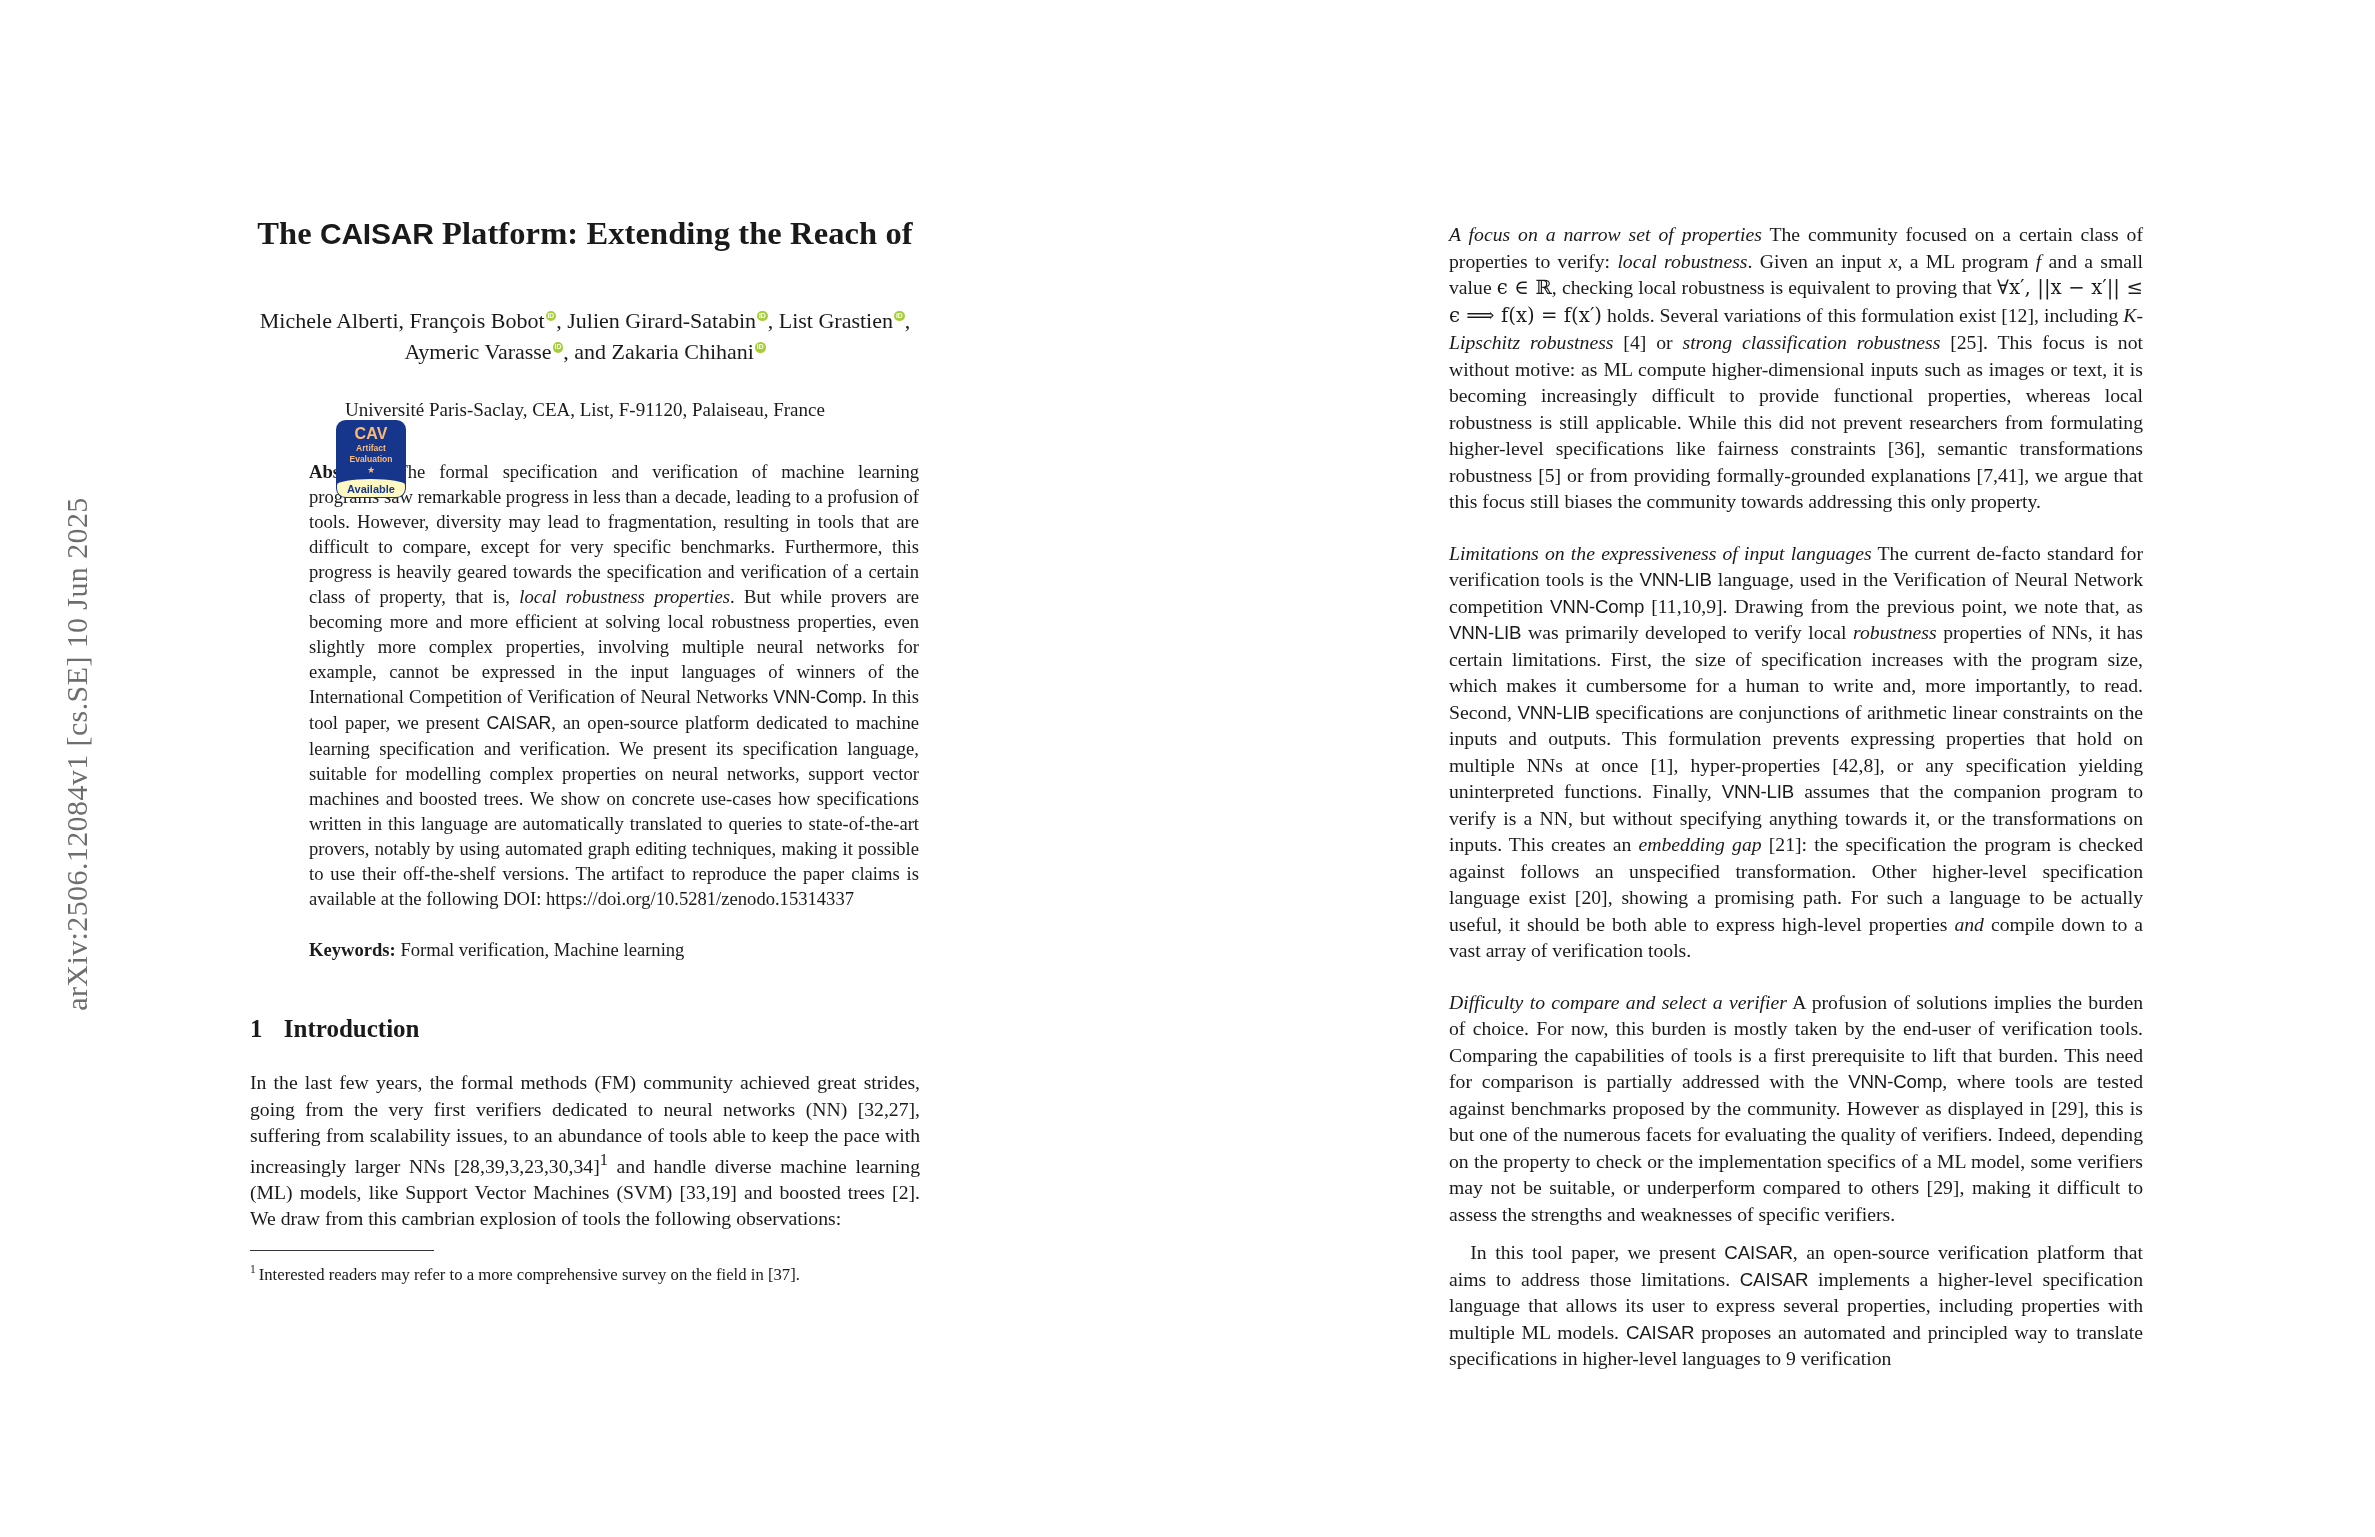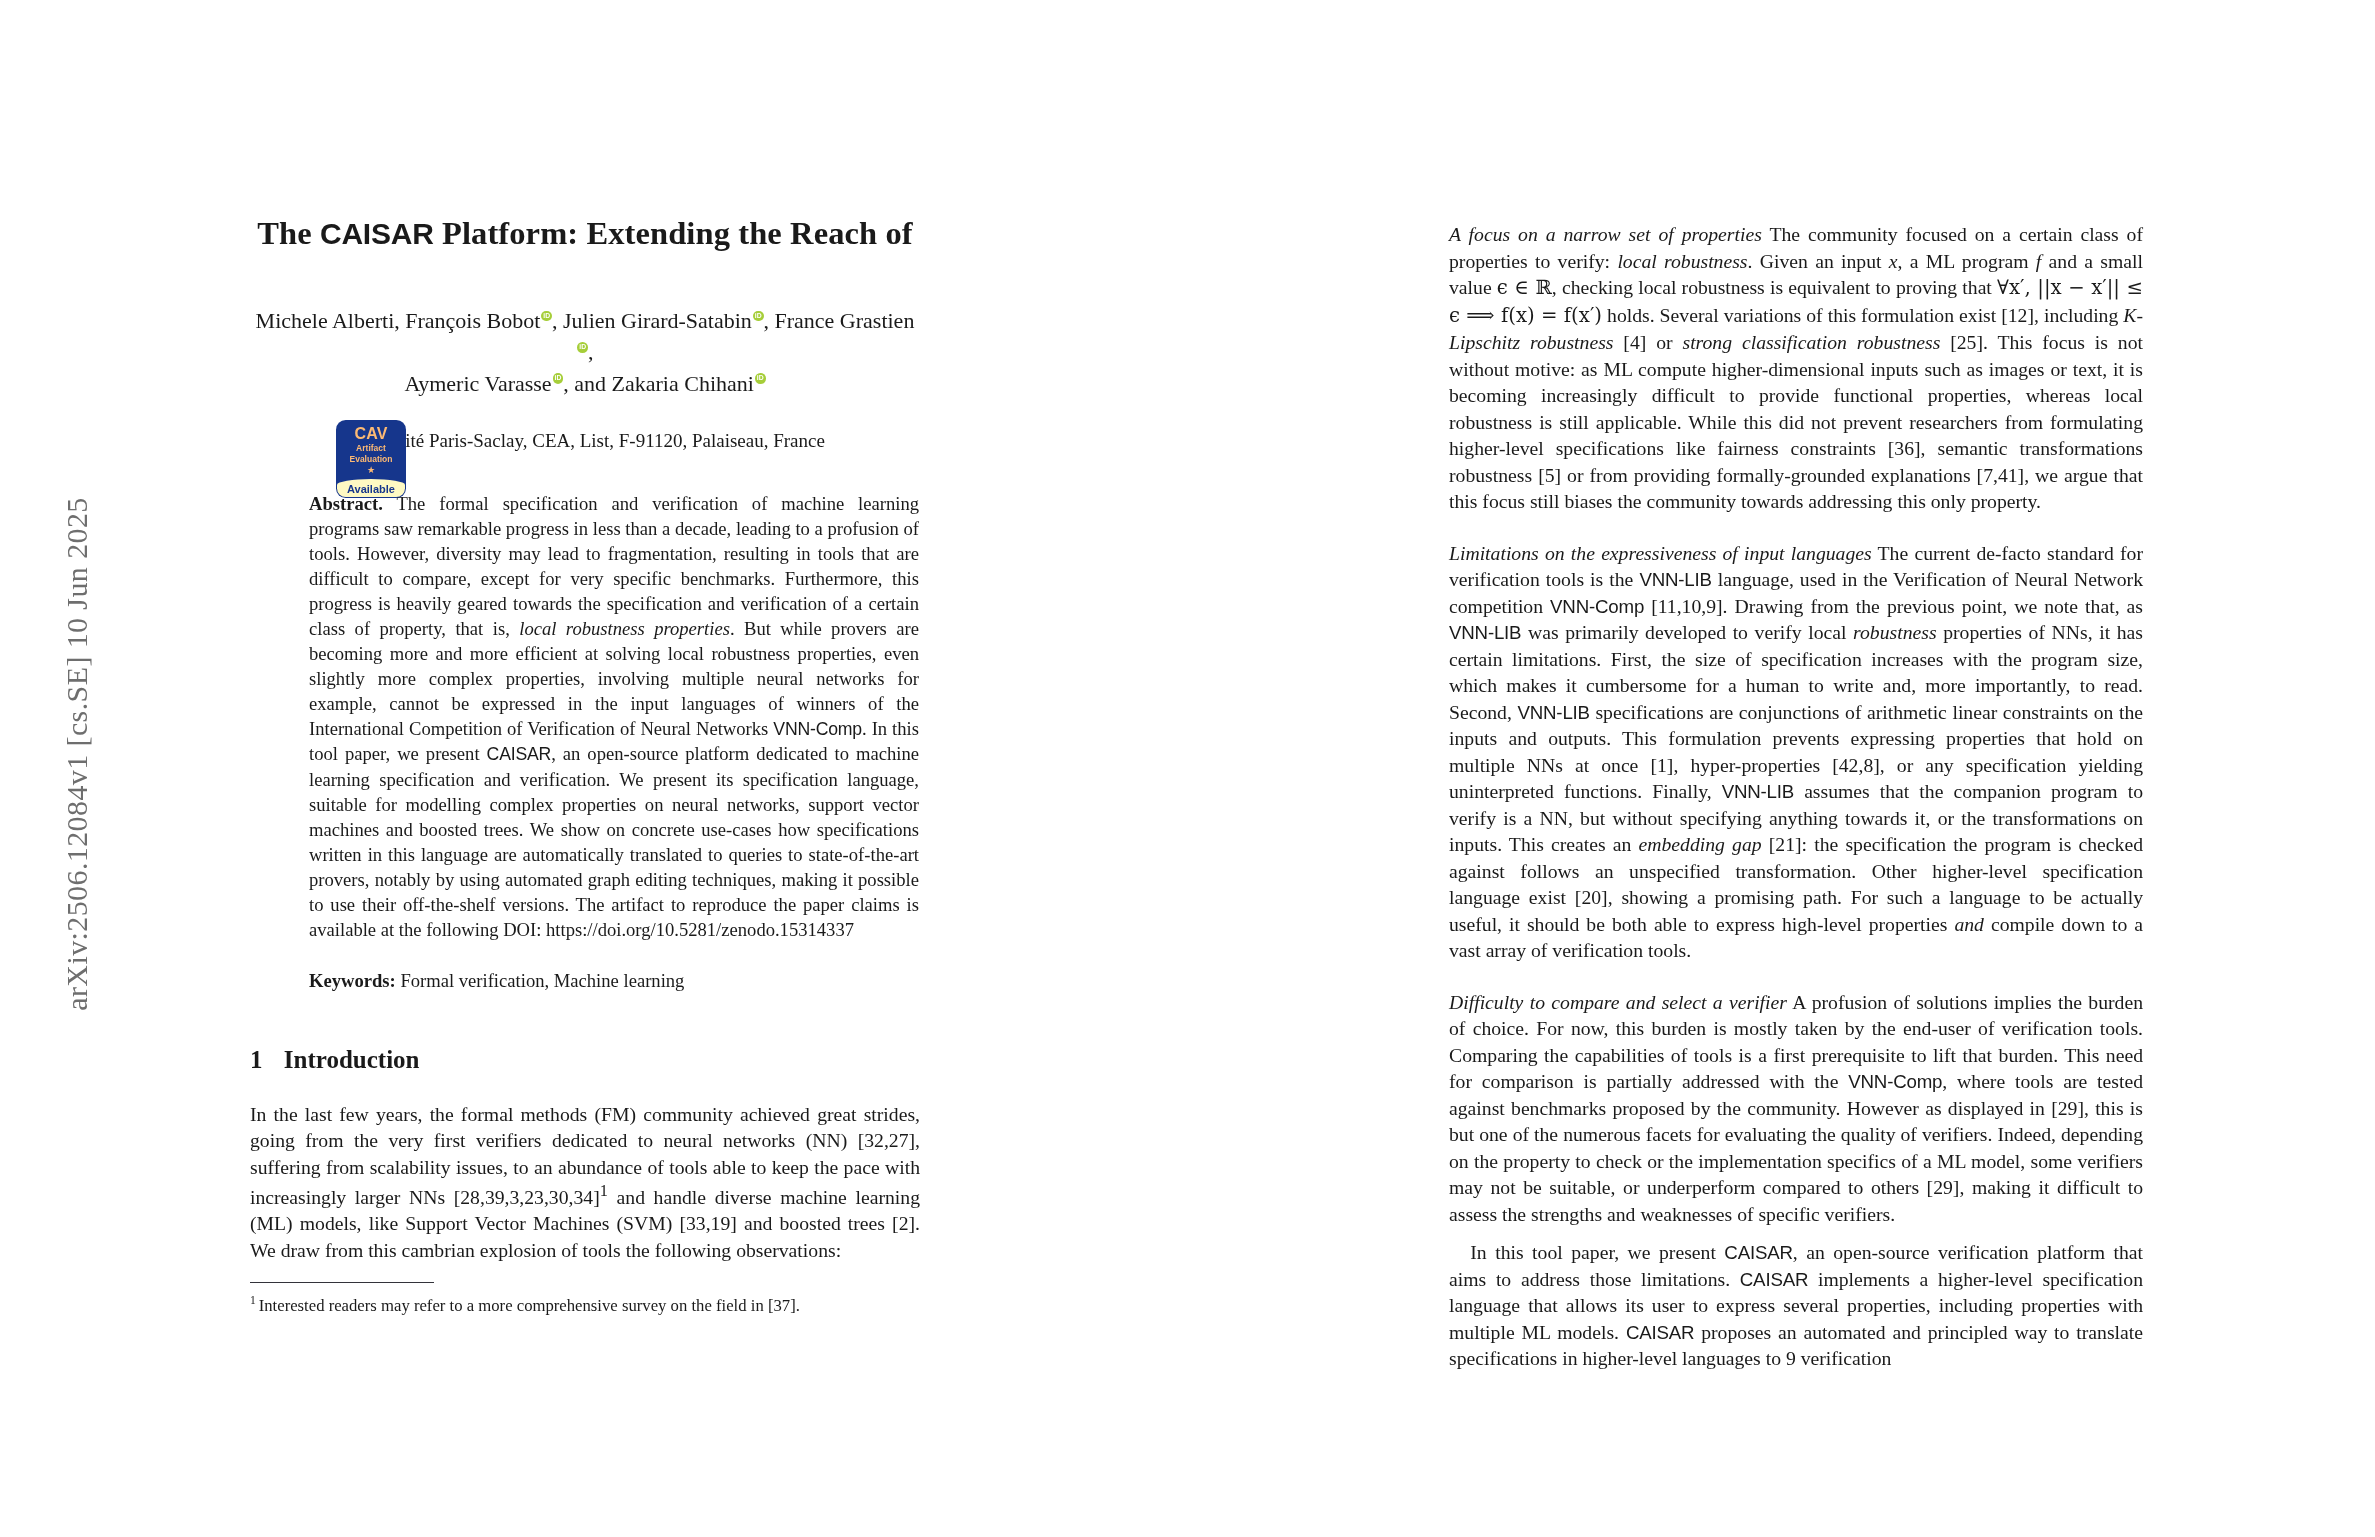--- a/index.html
+++ b/index.html
@@ -258,21 +258,21 @@
 
 <div id="page">
 
   <div class="column" id="col-left">
 
     <div id="title-block">
       <span class="title-line"><span>The </span><span class="sans">CAISAR</span><span> Platform: Extending the Reach of</span></span>
     </div>
 
     <div id="authors-block">
-      <div><span>Michele Alberti, François Bobot</span><span class="orcid"></span><span>, Julien Girard-Satabin</span><span class="orcid"></span><span>, France Grastien</span><span class="orcid"></span><span>,</span></div>
+      <div><span>Michele Alberti, François Bobot</span><span class="orcid"></span><span>, Julien Girard-Satabin</span><span class="orcid"></span><span>, List Grastien</span><span class="orcid"></span><span>,</span></div>
       <div><span>Aymeric Varasse</span><span class="orcid"></span><span>, and Zakaria Chihani</span><span class="orcid"></span></div>
     </div>
 
     <div id="affiliation">Université Paris-Saclay, CEA, List, F-91120, Palaiseau, France</div>
 
 
     <div id="abstract-block">
       <span class="lead">Abstract.</span><span> The formal specification and verification of machine learning programs saw remarkable progress in less than a decade, leading to a profusion of tools. However, diversity may lead to fragmentation, resulting in tools that are difficult to compare, except for very specific benchmarks. Furthermore, this progress is heavily geared towards the specification and verification of a certain class of property, that is, </span><span class="it">local robustness properties</span><span>. But while provers are becoming more and more efficient at solving local robustness properties, even slightly more complex properties, involving multiple neural networks for example, cannot be expressed in the input languages of winners of the International Competition of Verification of Neural Networks </span><span class="sans-inline">VNN-Comp</span><span>. In this tool paper, we present </span><span class="sans-inline">CAISAR</span><span>, an open-source platform dedicated to machine learning specification and verification. We present its specification language, suitable for modelling complex properties on neural networks, support vector machines and boosted trees. We show on concrete use-cases how specifications written in this language are automatically translated to queries to state-of-the-art provers, notably by using automated graph editing techniques, making it possible to use their off-the-shelf versions. The artifact to reproduce the paper claims is available at the following DOI: https://doi.org/10.5281/zenodo.15314337</span>
     </div>
 

